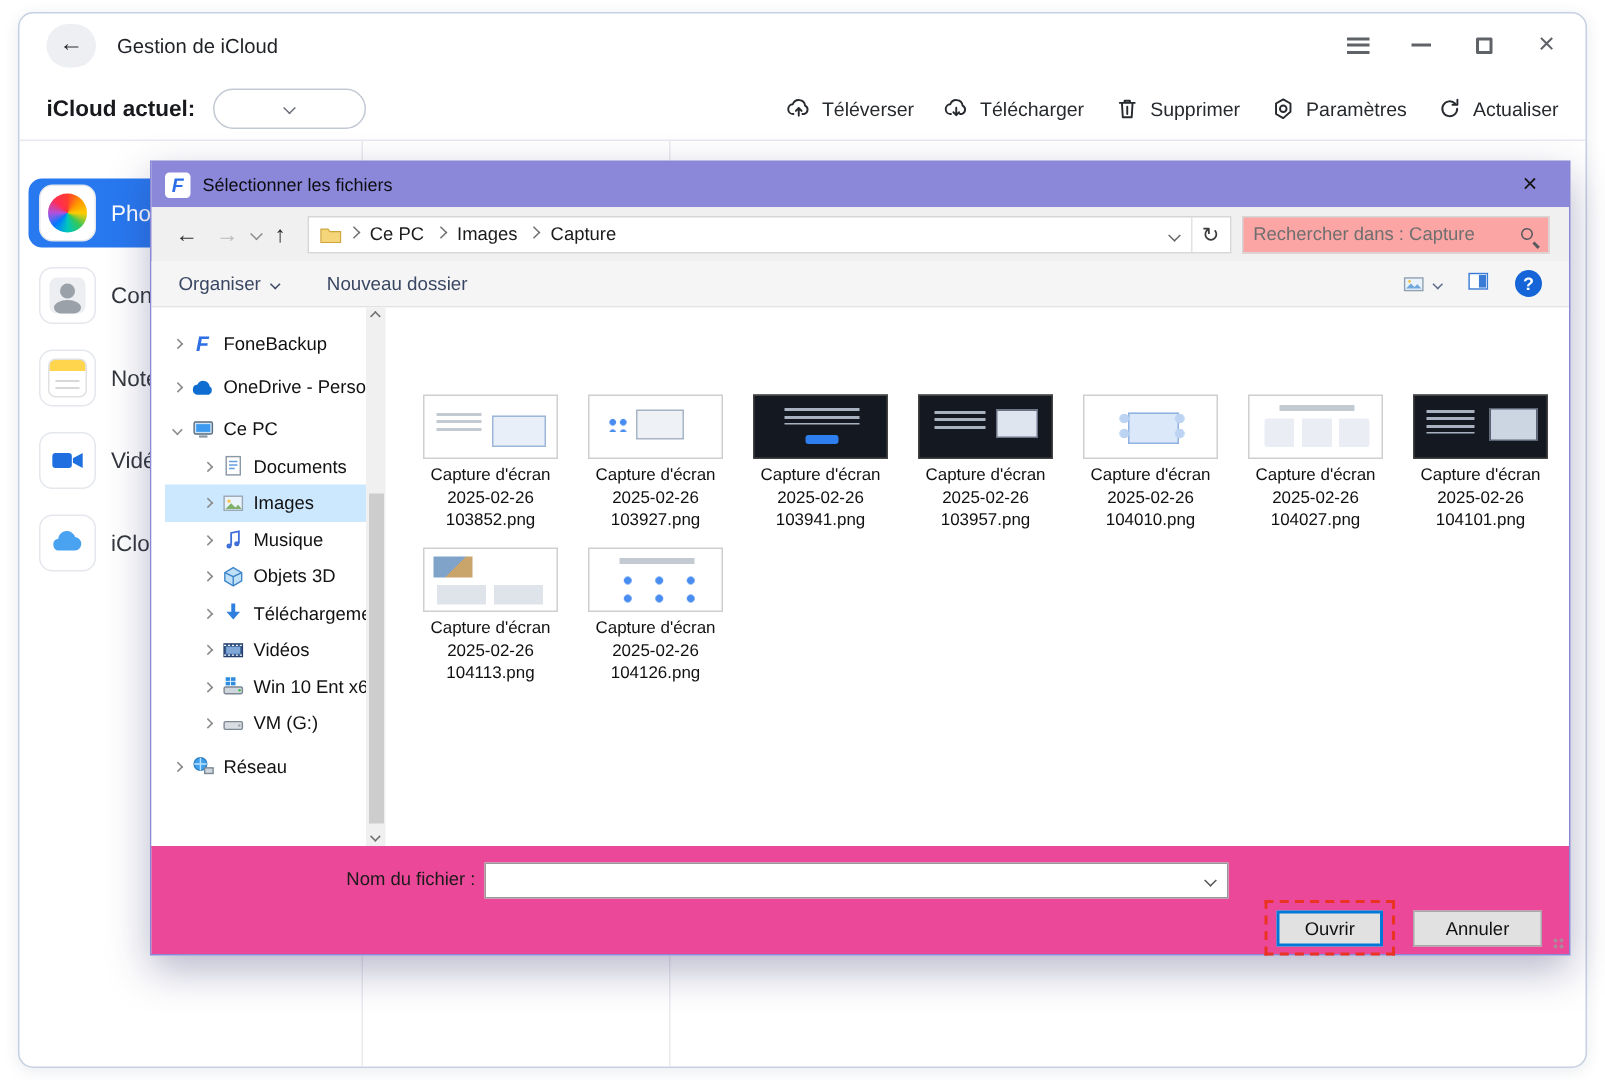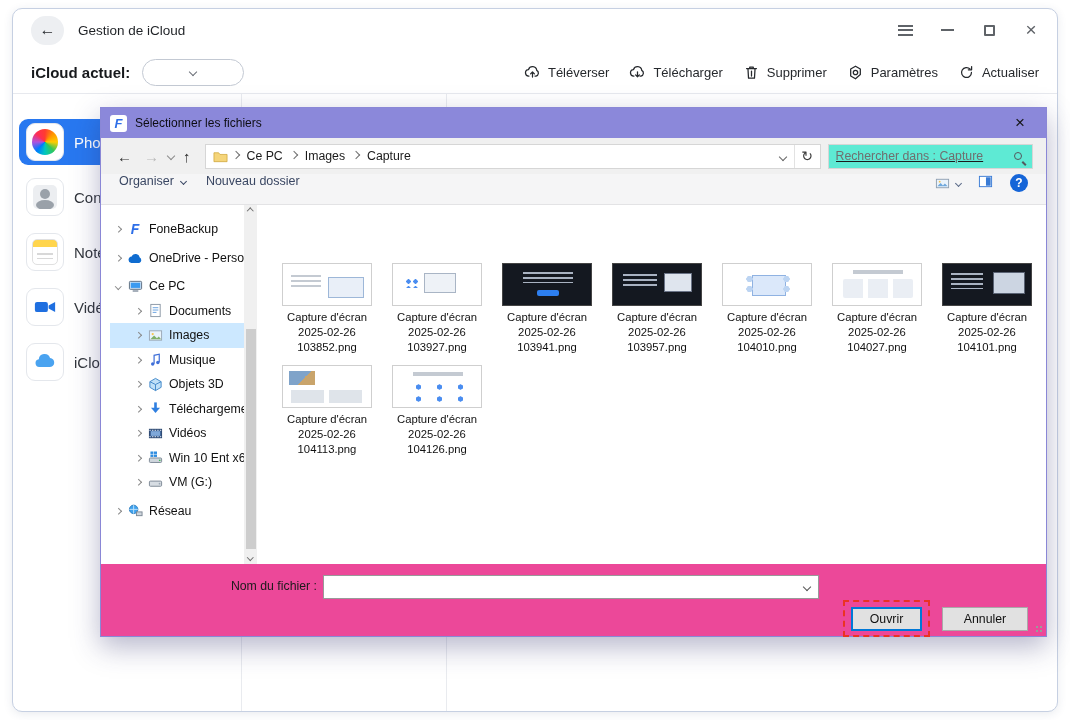--- a/index.html
+++ b/index.html
@@ -57,29 +57,29 @@
   .cv.down { transform:rotate(45deg); }
   .cv.right { transform:rotate(-45deg); }
   .cv.up { transform:rotate(-135deg); }
   .nav-chev { color:#8b8b8b; margin:0 3px; cursor:pointer; }
   .address-bar { margin-left:8px; width:616px; height:25px; background:#fff; border:1px solid #d6d6d6; display:flex; align-items:center; }
   .address-crumbs { display:flex; align-items:center; gap:4px; padding:0 7px; flex:1; }
   .crumb { cursor:pointer; padding:0 3px; }
   .crumb-sep { color:#6f6f6f; margin:0 1px 2px 1px; }
   .addr-dd { color:#666; padding:0 8px; cursor:pointer; }
   .addr-refresh { width:26px; align-self:stretch; border-left:1px solid #e2e2e2; display:flex; align-items:center; justify-content:center; color:#3b3b3b; font-size:14px; cursor:pointer; }
-  .search-box { margin-left:7px; width:205px; height:25px; background:#5eead4; border:1px solid #d6d6d6; display:flex; align-items:center; padding:0 7px;text-decoration:underline; }
+  .search-box { margin-left:7px; width:205px; height:25px; background:#fca5a5; border:1px solid #d6d6d6; display:flex; align-items:center; padding:0 7px; }
   .search-box input { border:none; outline:none; flex:1; font-size:12.3px; font-family:inherit; color:#333; background:transparent; }
   .search-box input::placeholder { color:#6f6f6f; }
   .mag { width:8px; height:8px; border:1.6px solid #54585e; border-radius:50%; position:relative; flex:none; margin-right:3px; }
   .mag::after { content:""; position:absolute; left:8px; top:8px; width:5px; height:1.6px; background:#54585e; transform:rotate(45deg); transform-origin:0 0; }
 
-  .dlg-toolbar { position:absolute; left:0; top:66px; right:0; height:31px; background:#f5f5f6; border-bottom:1px solid #e3e3e5; display:flex; align-items:flex-start; padding:0 18px; color:#3a4763; }
+  .dlg-toolbar { position:absolute; left:0; top:66px; right:0; height:31px; background:#f5f5f6; border-bottom:1px solid #e3e3e5; display:flex; align-items:center; padding:0 18px; color:#3a4763; }
   .tb-item { display:flex; align-items:center; gap:7px; cursor:pointer; font-size:12.5px; }
-  .tb-item + .tb-item { margin-left:20px; }
+  .tb-item + .tb-item { margin-left:32px; }
   .tb-right { margin-left:auto; display:flex; align-items:center; gap:16px; }
   .view-dd { display:flex; align-items:center; gap:5px; cursor:pointer; color:#5a6a88; }
   .help-btn { width:18px; height:18px; border-radius:50%; background:#1565d8; color:#fff; font-size:12px; font-weight:bold; display:flex; align-items:center; justify-content:center; cursor:pointer; }
 
   .dlg-body { position:absolute; left:0; top:97px; right:0; bottom:72px; background:#fff; overflow:hidden; }
   .tree { position:absolute; left:0; top:8px; width:143px; bottom:0; overflow:hidden; padding-left:9px; }
   .tree-row { display:flex; align-items:center; height:24.5px; white-space:nowrap; cursor:pointer; color:#111; }
   .tree-row.root { margin-top:4px; }
   .tree-row .expander { width:16px; color:#8a8a8a; display:flex; justify-content:center; flex:none; }
   .tree-row.lvl1 { padding-left:20px; }

